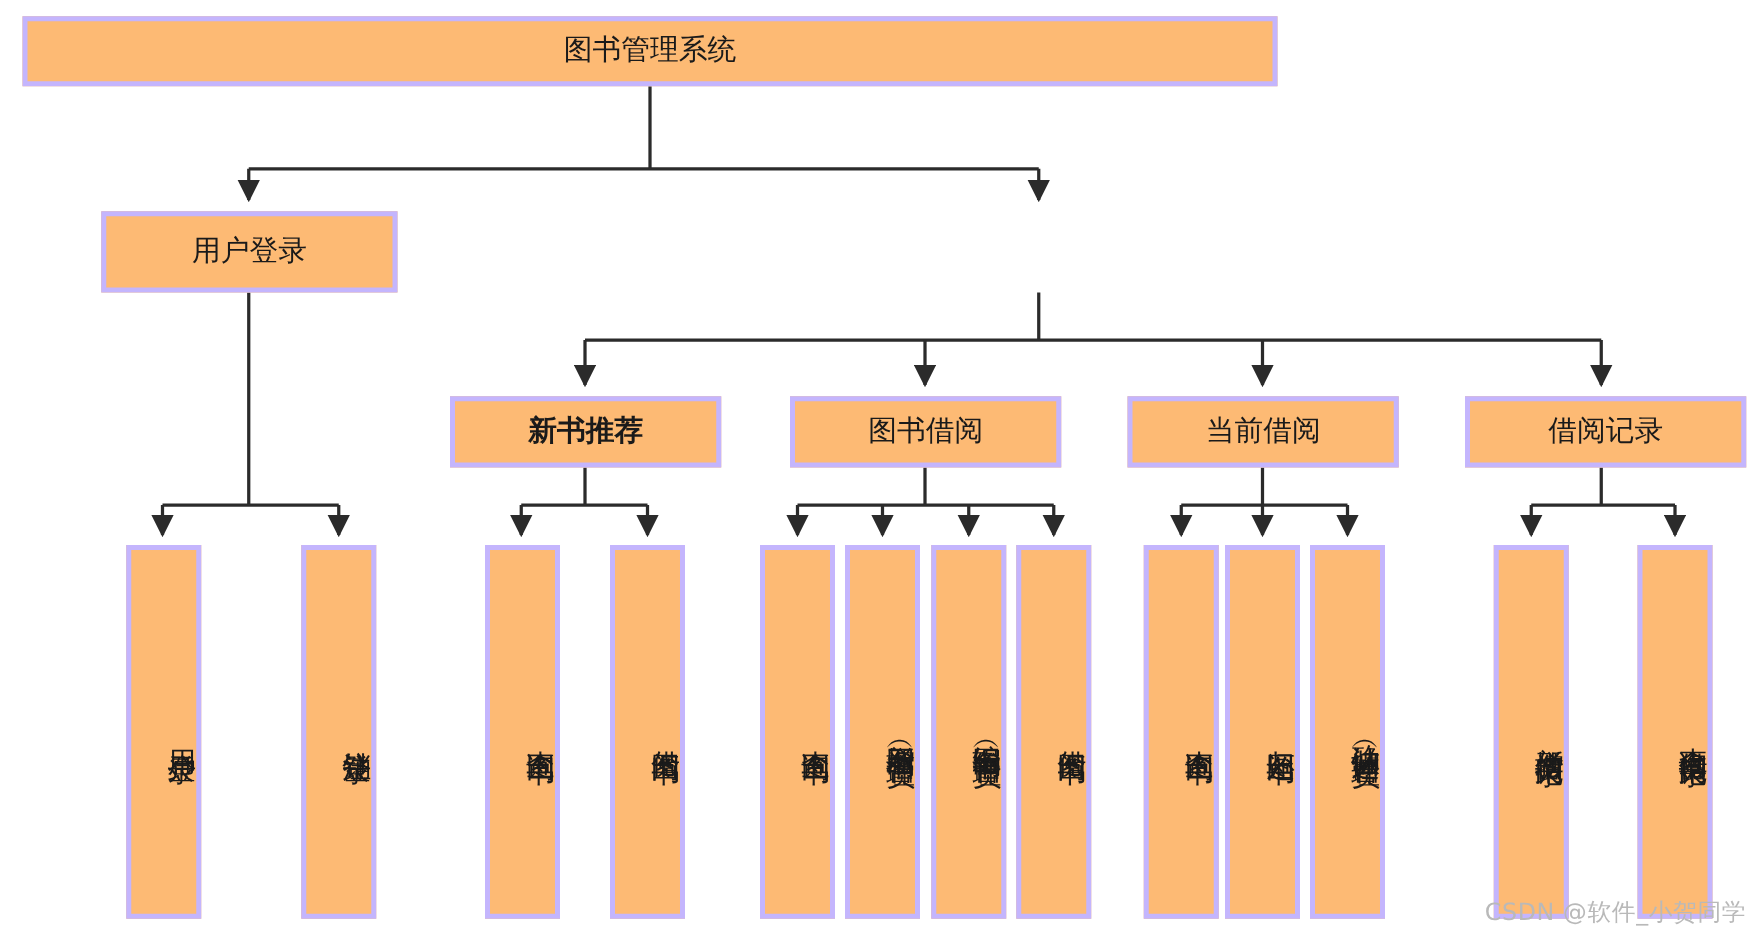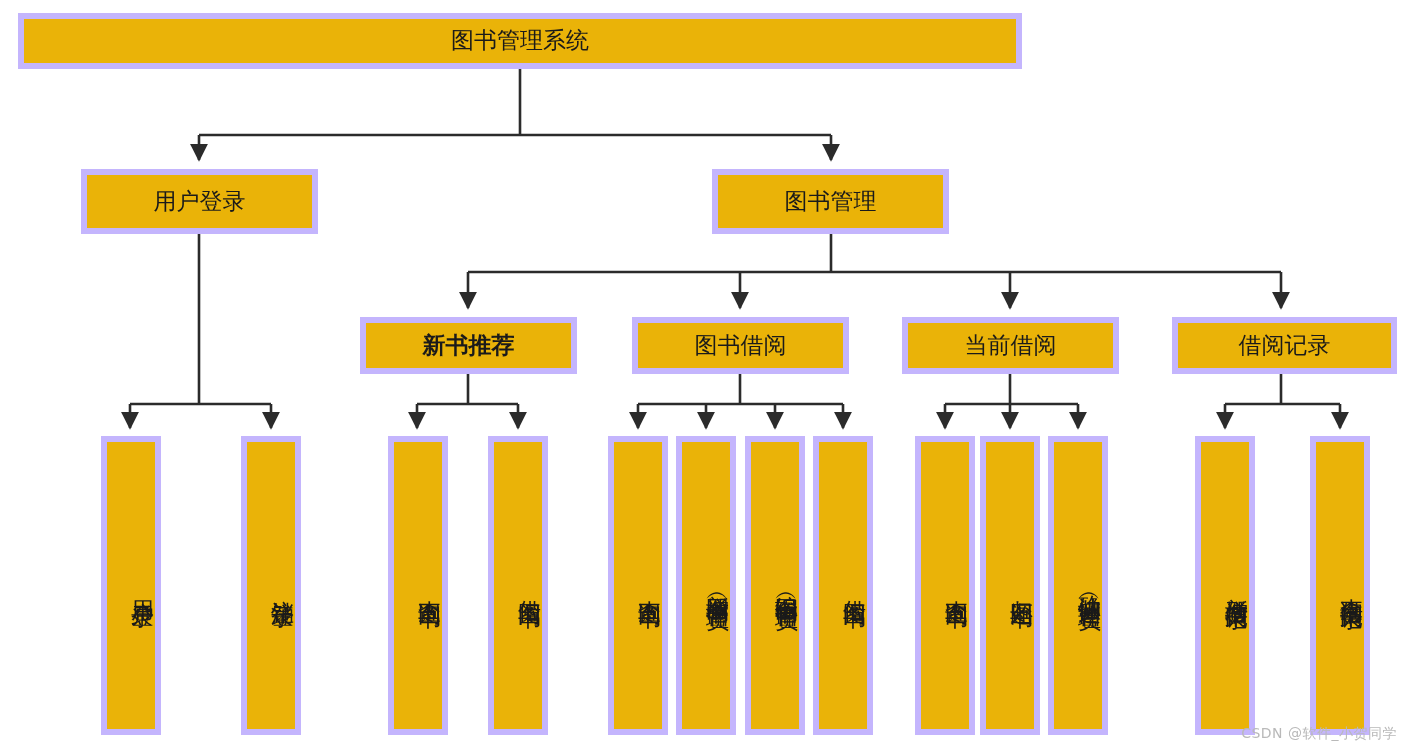--- a/index.html
+++ b/index.html
@@ -18,22 +18,22 @@
   }
   svg#edges{
     position:absolute;
     left:0;top:0;
     width:1405px;height:747px;
     pointer-events:none;
   }
   .node{
     position:absolute;
     box-sizing:border-box;
-    border:6px solid #c4b5fd;
-    background:#eab308;
+    border:4px solid #c4b5fd;
+    background:#fdba74;
     display:flex;
     align-items:center;
     justify-content:center;
     color:#1a1a1a;
     line-height:1.12;
     text-align:center;
   }
   .node.h{
     font-size:23px;
   }
@@ -51,21 +51,21 @@
   }
   .node.v .vtext{
     writing-mode:vertical-rl;
     text-orientation:upright;
     white-space:nowrap;
   }
   .watermark{
     position:absolute;
     right:8px;
     bottom:4px;
-    font-size:14px;
+    font-size:19px;
     color:#b9b9b9;
     white-space:nowrap;
     letter-spacing:0.5px;
   }
 </style>
 </head>
 <body>
 
 <div id="diagram-root">
 
@@ -119,23 +119,20 @@
     </g>
   </svg>
 
   <div class="node root" style="left:18px;top:13px;width:1004px;height:56px;">
     <span>图书管理系统</span>
   </div>
 
   <div class="node h" style="left:81px;top:169px;width:237px;height:65px;">
     <span>用户登录</span>
   </div>
-  <div class="node h" style="left:712px;top:169px;width:237px;height:65px;">
-    <span>图书管理</span>
-  </div>
 
   <div class="node h" style="left:360px;top:317px;width:217px;height:57px;font-weight:bold;">
     <span>新书推荐</span>
   </div>
   <div class="node h" style="left:632px;top:317px;width:217px;height:57px;">
     <span>图书借阅</span>
   </div>
   <div class="node h" style="left:902px;top:317px;width:217px;height:57px;">
     <span>当前借阅</span>
   </div>

